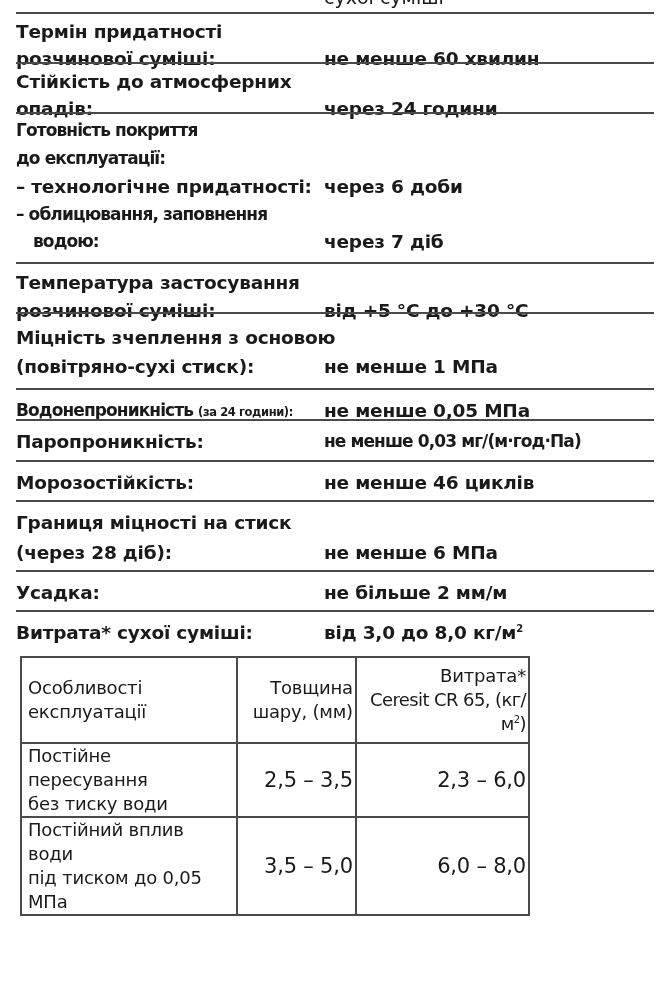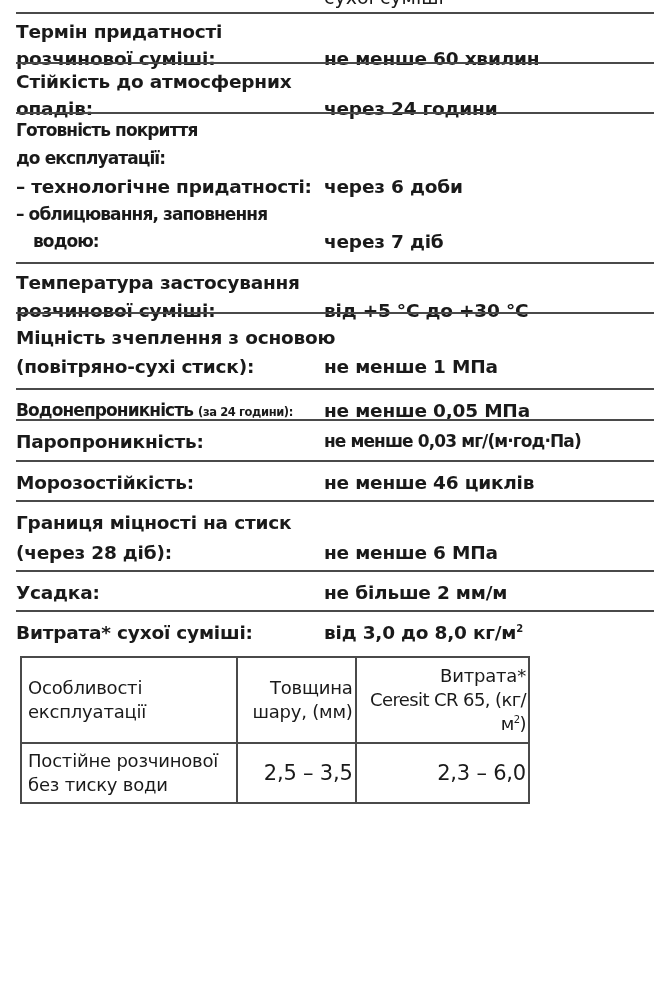--- a/index.html
+++ b/index.html
@@ -129,20 +129,28 @@
       <div>Товщина</div>
       <div>шару, (мм)</div>
     </td>
     <td class="c">
       <div>Витрата*</div>
       <div style="letter-spacing:-0.6px"><span>Ceresit CR 65, (кг/м</span><sup>2</sup><span>)</span></div>
     </td>
   </tr>
   <tr class="r2">
     <td>
-      <div>Постійне розчинової</div>
+      <div>Постійне пересування</div>
       <div>без тиску води</div>
     </td>
     <td class="c num">2,5 – 3,5</td>
     <td class="c num">2,3 – 6,0</td>
   </tr>
+  <tr class="r3">
+    <td>
+      <div>Постійний вплив води</div>
+      <div>під тиском до 0,05 МПа</div>
+    </td>
+    <td class="c num">3,5 – 5,0</td>
+    <td class="c num">6,0 – 8,0</td>
+  </tr>
 </tbody>
   </table>
 
 </body></html>

